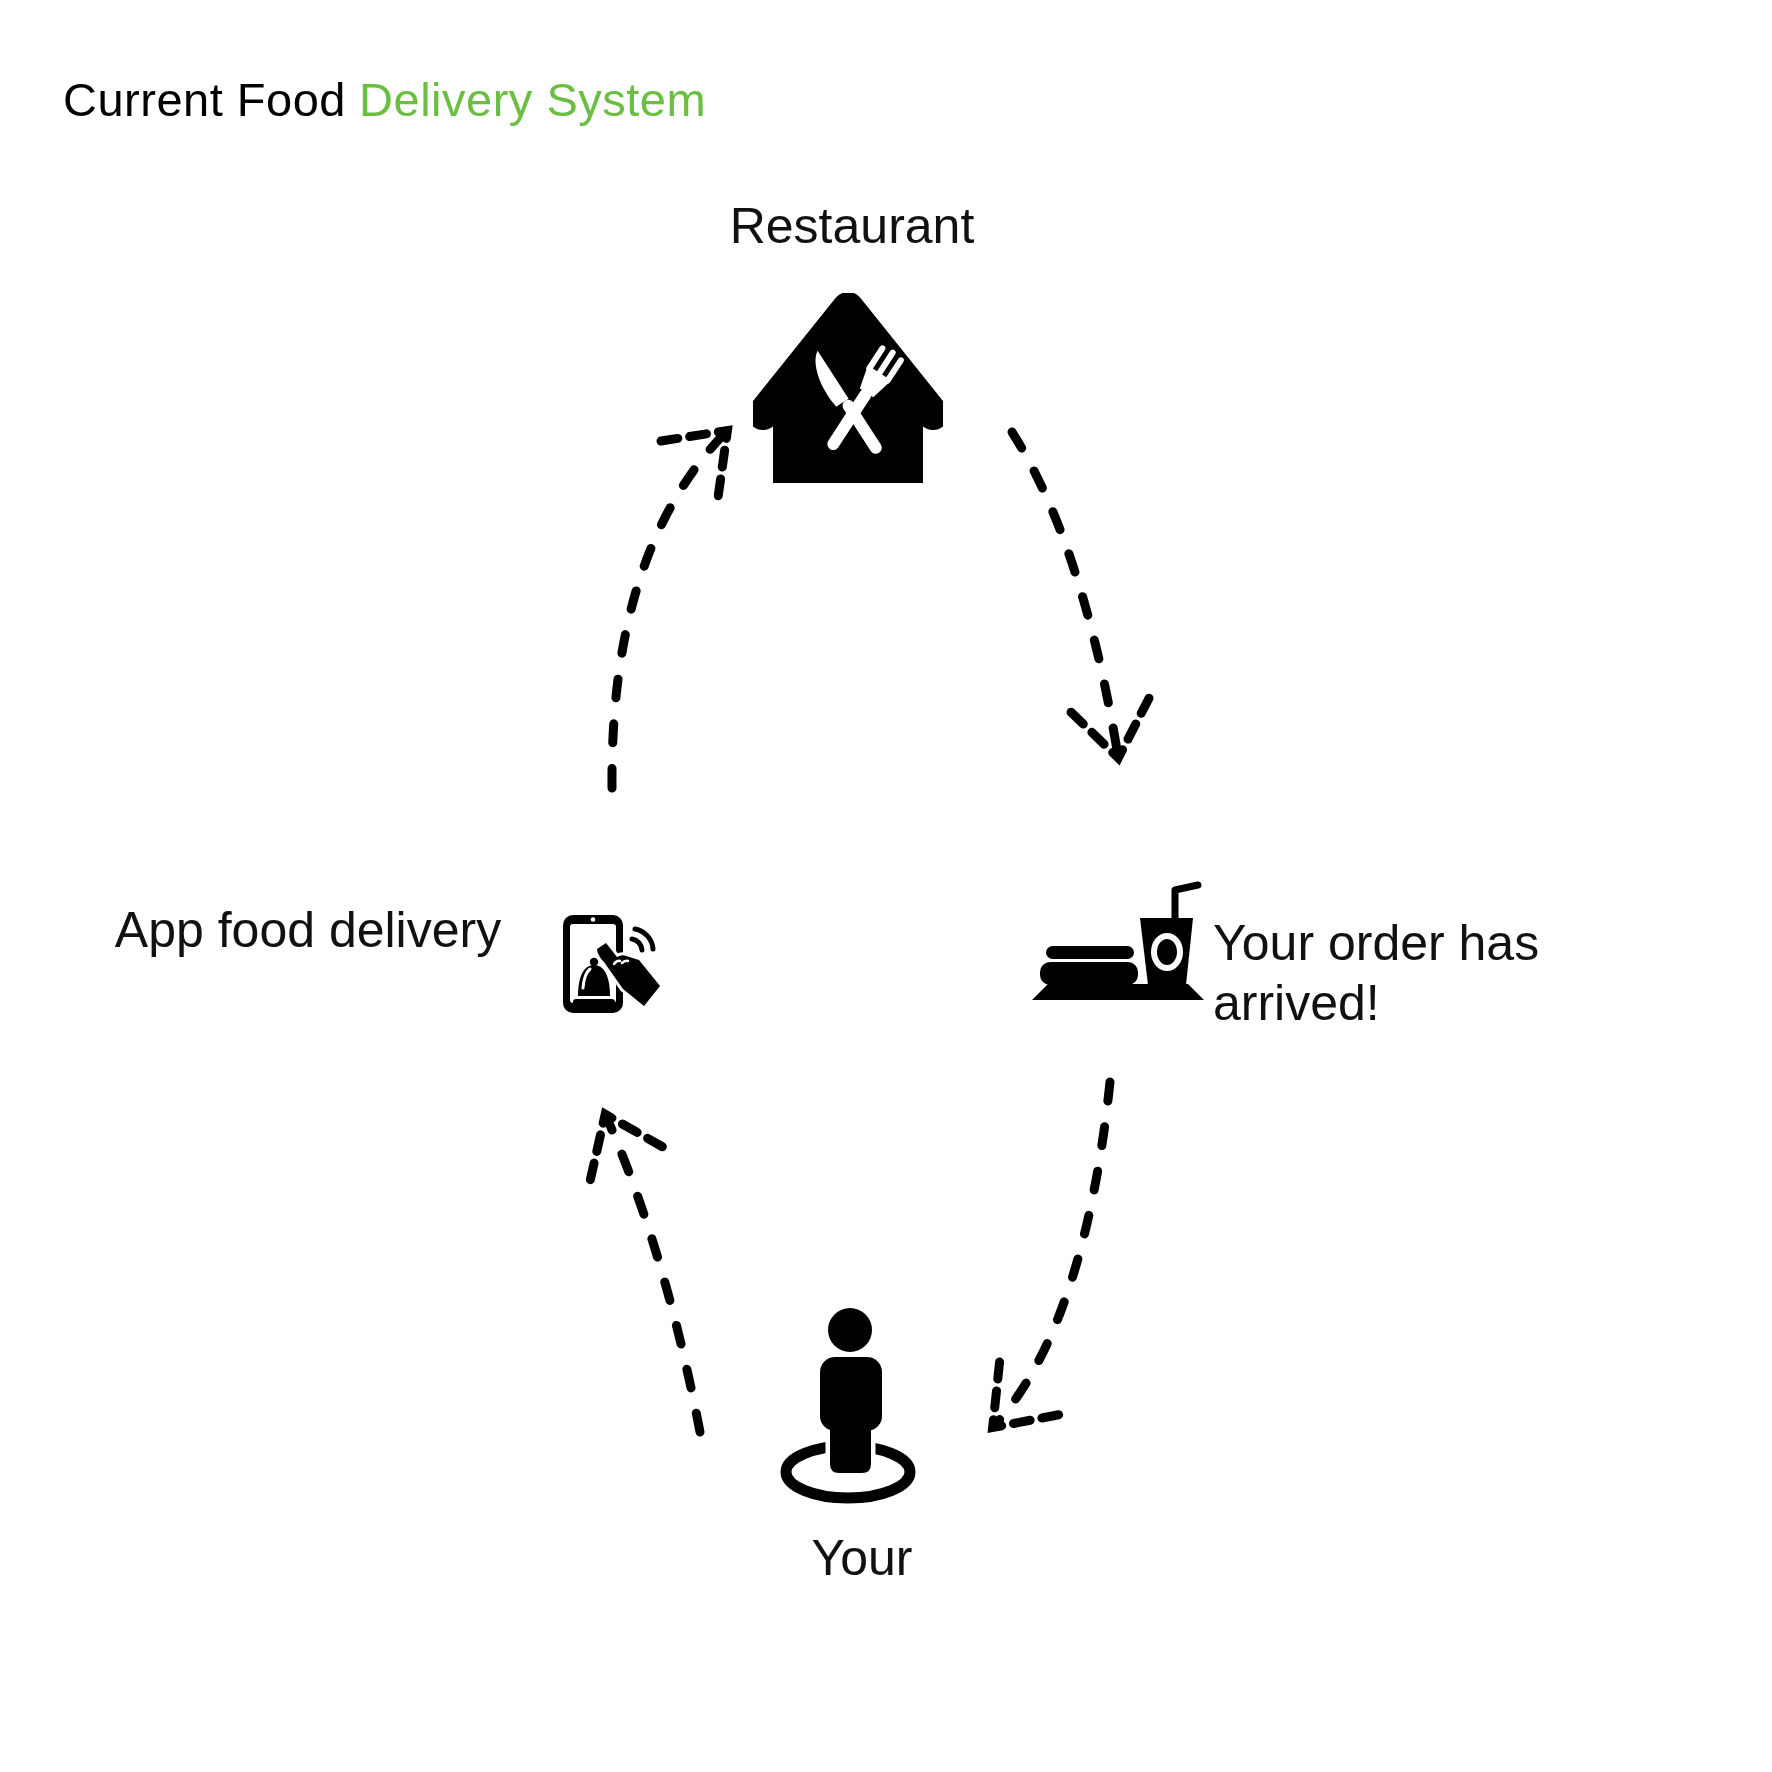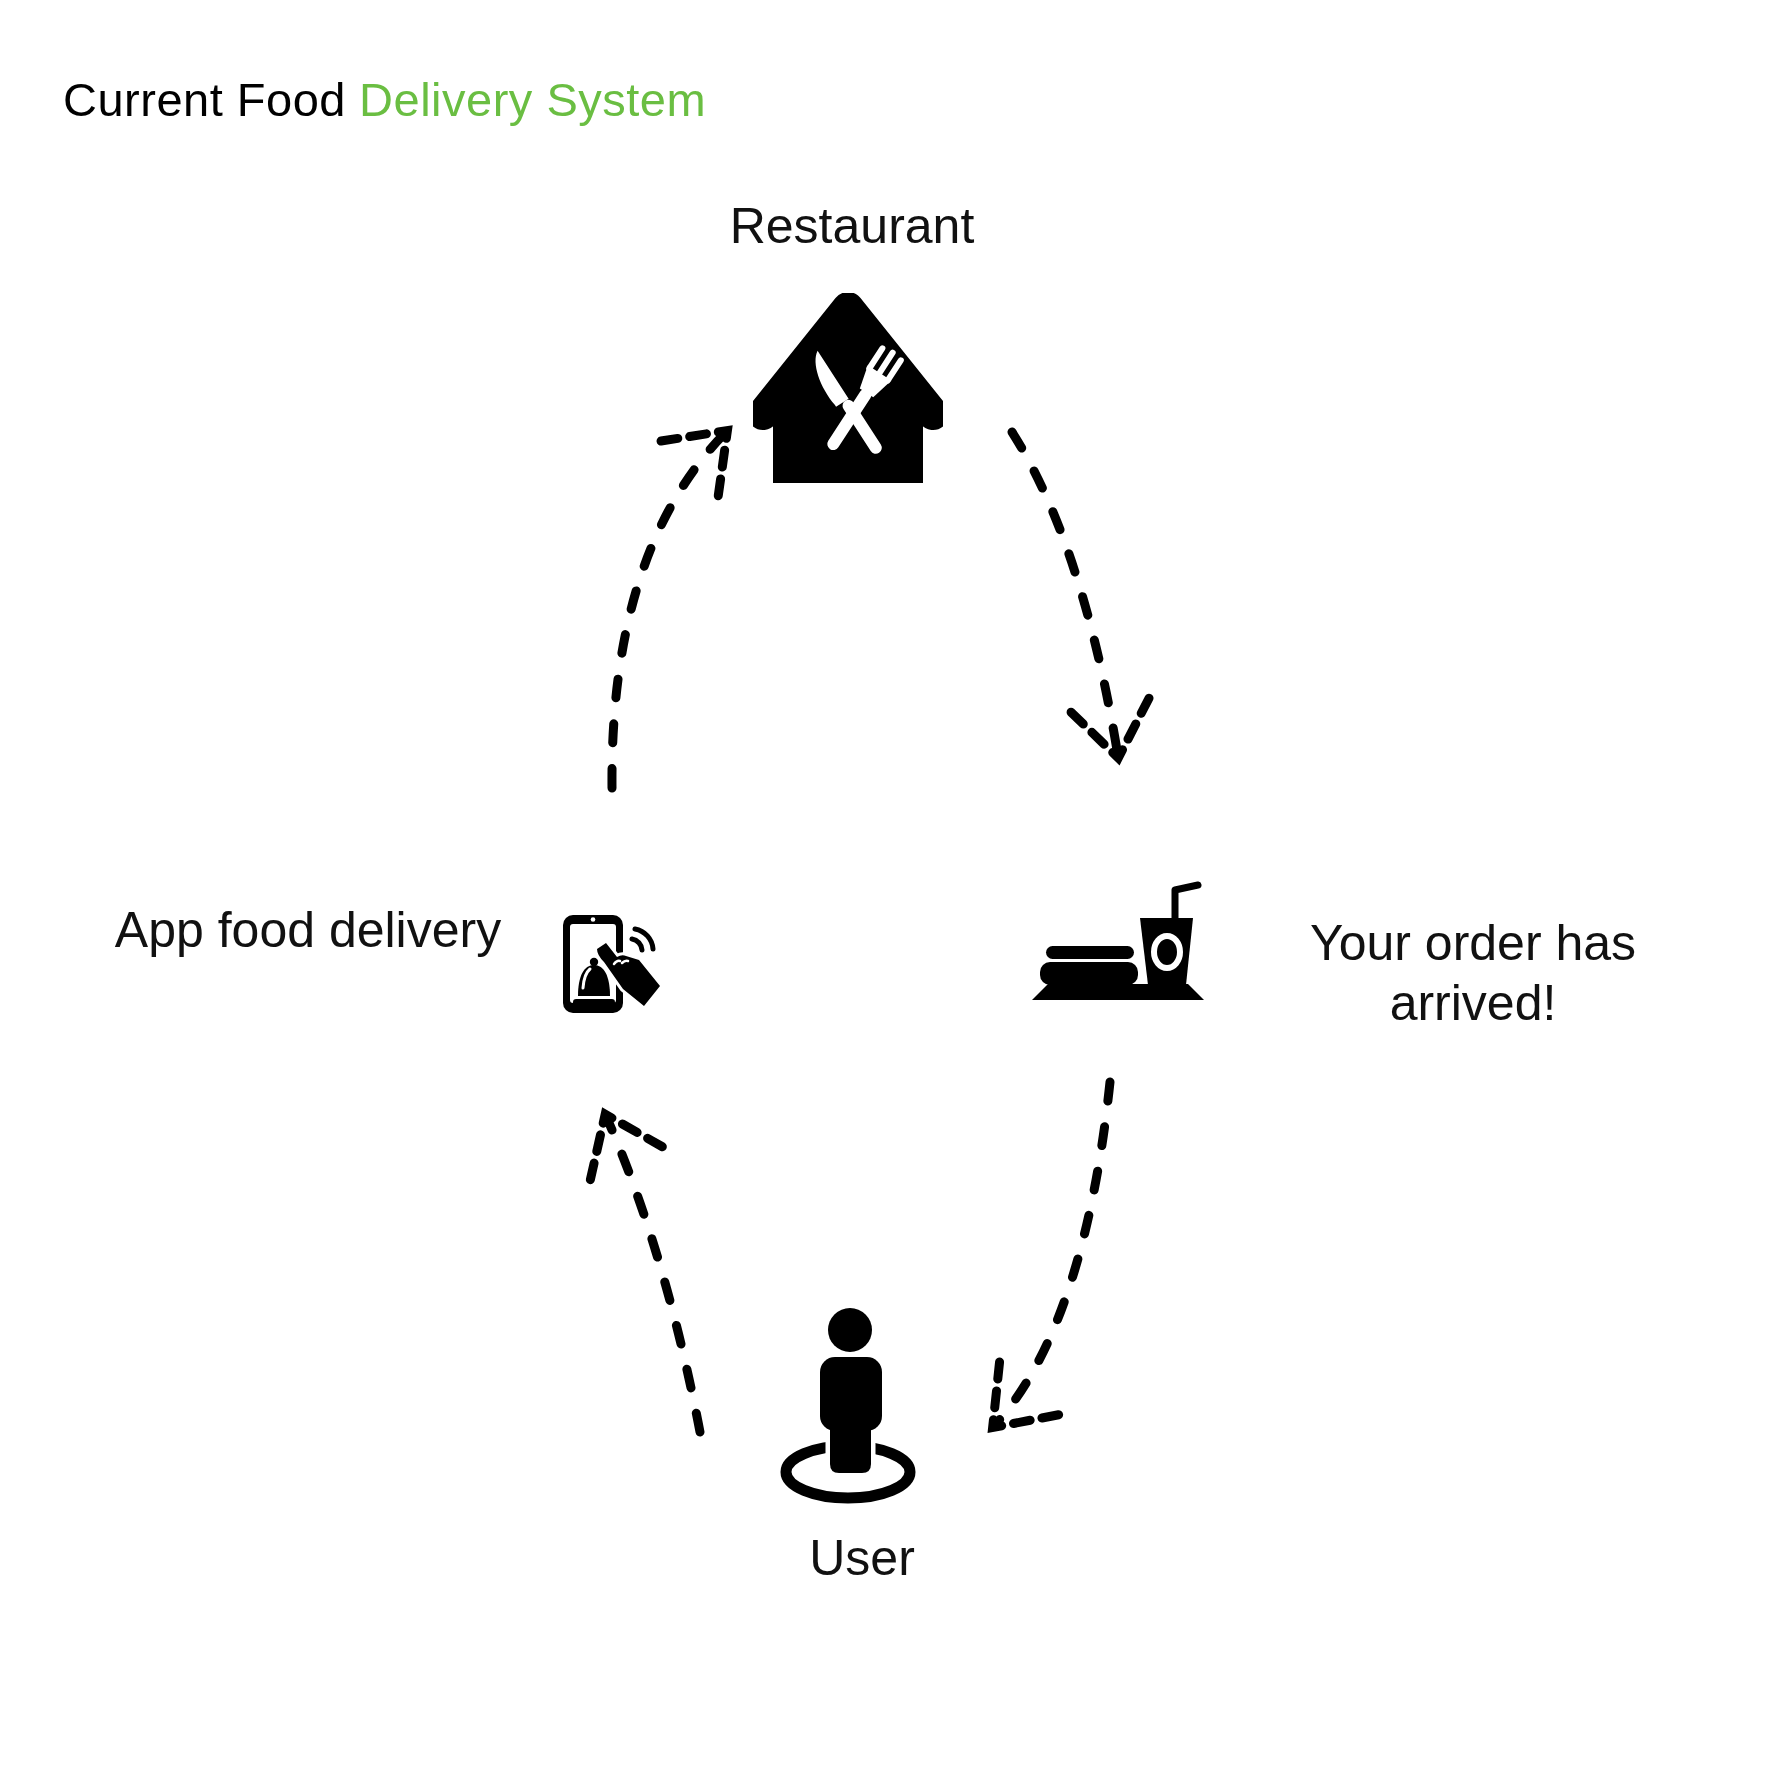--- a/index.html
+++ b/index.html
@@ -7,21 +7,21 @@
     position:relative;width:1772px;height:1772px;background:#fff;overflow:hidden;
     font-family:"Liberation Sans",sans-serif;color:#000;
   }
   .title{
     position:absolute;left:63px;top:72px;font-size:47px;font-weight:500;
     letter-spacing:0.5px;white-space:nowrap;
   }
   .title .accent{color:var(--accent,#6abe42);margin-left:0.28em;}
   .node-label{
     position:absolute;font-size:50px;font-weight:400;color:#111;
-    transform:translateX(-50%);white-space:nowrap;line-height:60px;text-align:center;
+    transform:translateX(-50%);white-space:nowrap;line-height:60px;text-align:left;
   }
   .node-label.wrap{white-space:normal;width:520px;margin-top:20px;}
   svg{display:block;}
   .layer{position:absolute;left:0;top:0;}
   .icon{position:absolute;}
 </style>
 </head>
 <body>
 
 <div class="canvas">
@@ -110,15 +110,15 @@
     </g>
   </svg>
 
   <svg class="icon" style="left:780px;top:1300px;" width="145" height="205" viewBox="0 0 145 205">
     <ellipse cx="68" cy="172" rx="62" ry="26" fill="none" stroke="#000" stroke-width="11"></ellipse>
 
     <path d="M50,130 L91,130 L91,164 Q91,173 82,173 L59,173 Q50,173 50,164 Z" fill="#000" stroke="#fff" stroke-width="9" paint-order="stroke" stroke-linejoin="round"></path>
     <circle cx="70" cy="30" r="22" fill="#000"></circle>
     <rect x="40" y="57" width="62" height="74" rx="15" fill="#000"></rect>
   </svg>
-  <div class="node-label" style="left:862px;top:1528px;">User</div>
+  <div class="node-label" style="left:862px;top:1528px;">Your</div>
 
 </div>
 
 </body></html>

